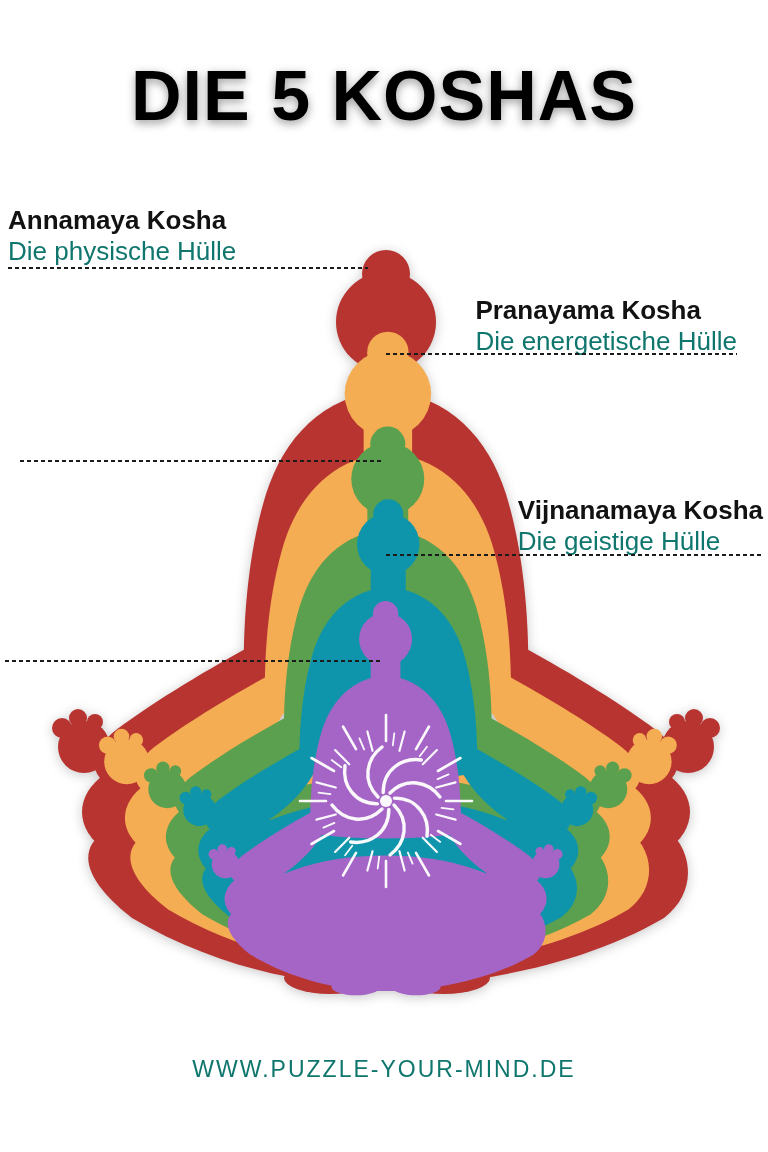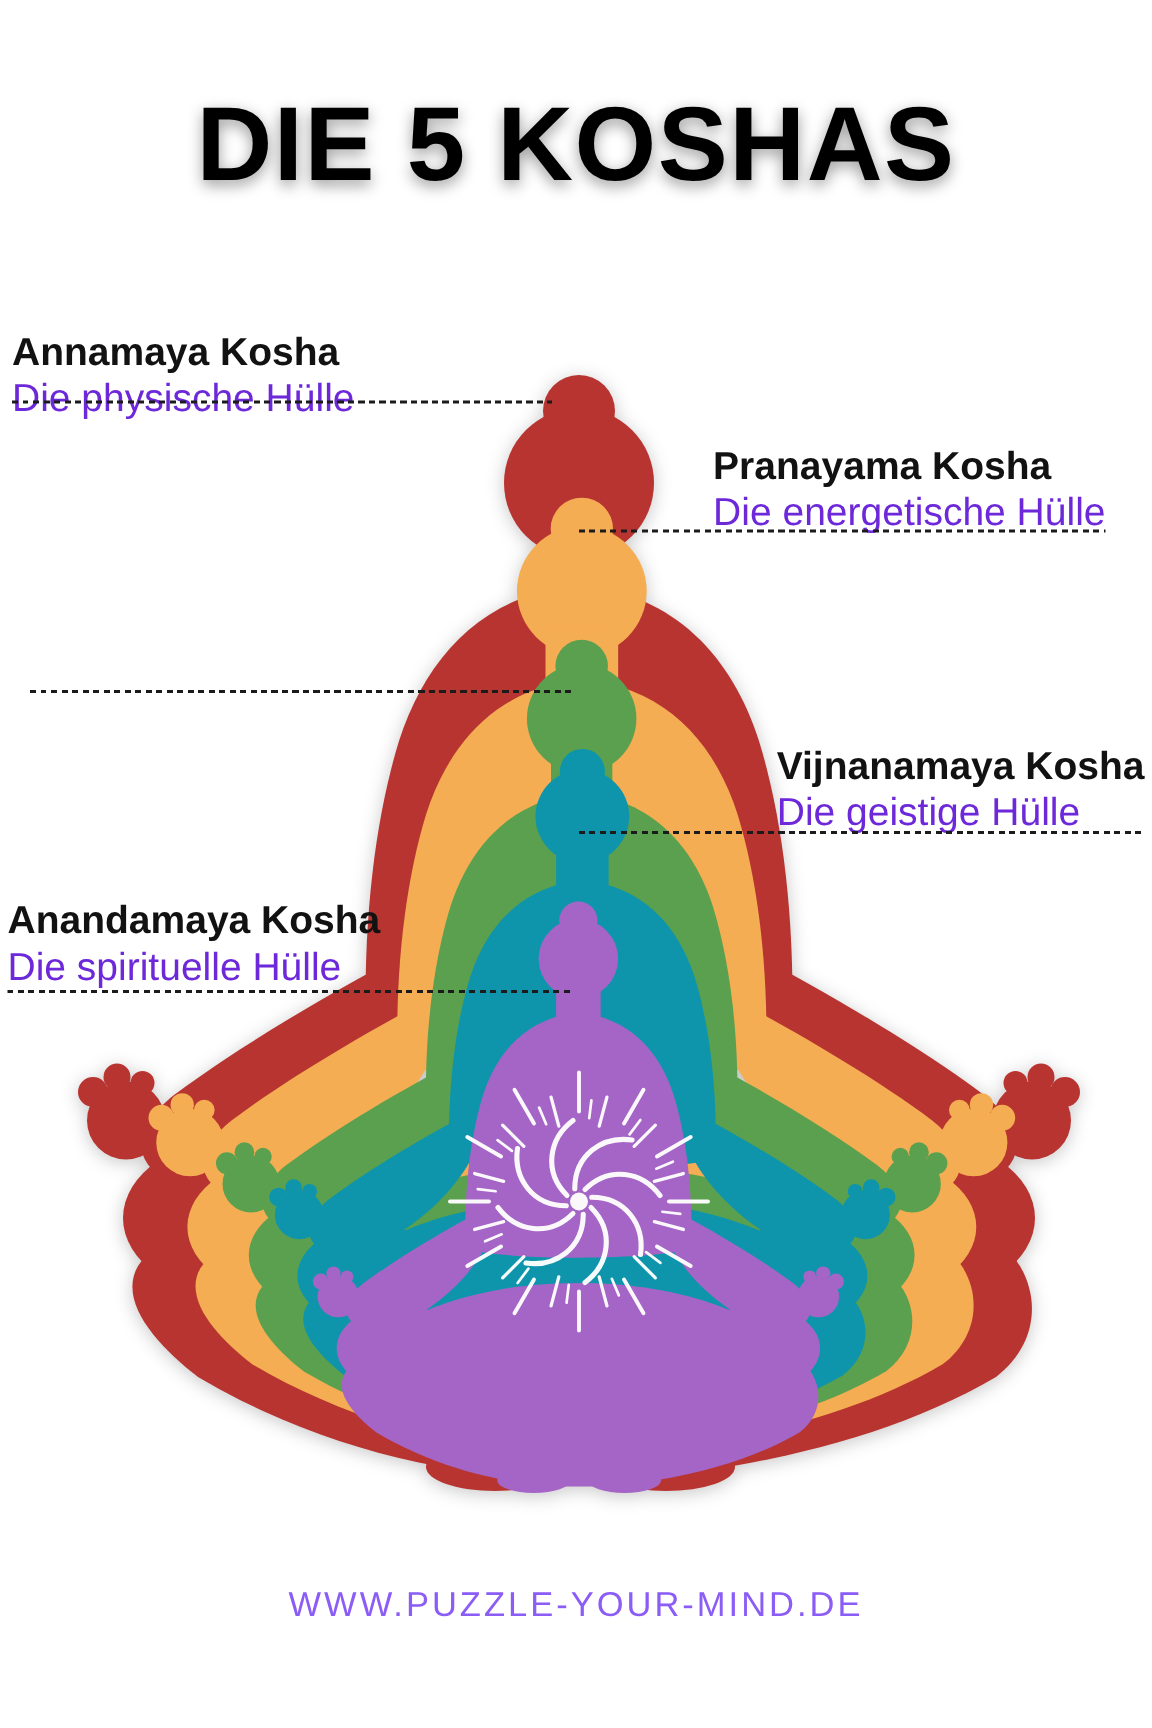--- a/index.html
+++ b/index.html
@@ -22,32 +22,32 @@
     margin:0;
   }
   .fig-svg{
     position:absolute;
     left:0;top:0;width:768px;height:1152px;
     filter:drop-shadow(0 2px 6px rgba(0,0,0,0.22));
   }
   .klabel{position:absolute;white-space:nowrap;}
   .klabel.right{text-align:left;}
   .kname{font-weight:700;font-size:26px;line-height:31px;color:#121212;}
-  .kdesc{font-weight:400;font-size:26px;line-height:31px;color:#6d28d9;}
+  .kdesc{font-weight:400;font-size:26px;line-height:31px;color:#0f766e;}
   .leader{
     position:absolute;height:2px;
     background:repeating-linear-gradient(90deg,#1b1b1b 0,#1b1b1b 4px,transparent 4px,transparent 7px);
   }
   .footer{
     position:absolute;
     top:1056px;left:0;width:768px;
     text-align:center;
     font-size:23px;
     letter-spacing:2px;
-    color:#8b5cf6;
+    color:#0f766e;
   }
 </style>
 </head>
 <body>
 
 <div class="canvas">
 
   <h1 class="title">DIE 5 KOSHAS</h1>
 
   <svg class="fig-svg" viewBox="0 0 768 1152" xmlns="http://www.w3.org/2000/svg">
@@ -113,41 +113,37 @@
       <use href="#swirlarm" transform="rotate(90)"></use>
       <use href="#swirlarm" transform="rotate(135)"></use>
       <use href="#swirlarm" transform="rotate(180)"></use>
       <use href="#swirlarm" transform="rotate(225)"></use>
       <use href="#swirlarm" transform="rotate(270)"></use>
       <use href="#swirlarm" transform="rotate(315)"></use>
       <circle cx="0" cy="0" r="6" fill="var(--m)" stroke="none"></circle>
     </g>
   </svg>
 
-  <div class="klabel" style="left:8px;top:219px">
+  <div class="klabel" style="left:8px;top:205px">
     <div class="kname">Annamaya Kosha</div>
     <div class="kdesc">Die physische Hülle</div>
   </div>
   <div class="leader" style="left:8px;top:267px;width:360px"></div>
 
   <div class="klabel right" style="right:31px;top:295px">
     <div class="kname">Pranayama Kosha</div>
     <div class="kdesc">Die energetische Hülle</div>
   </div>
   <div class="leader" style="left:386px;top:353px;width:351px"></div>
 
   <div class="leader" style="left:20px;top:460px;width:364px"></div>
 
   <div class="klabel right" style="right:5px;top:495px">
     <div class="kname">Vijnanamaya Kosha</div>
     <div class="kdesc">Die geistige Hülle</div>
   </div>
   <div class="leader" style="left:386px;top:554px;width:377px"></div>
 
-  <div class="klabel" style="left:5px;top:598px">
-    <div class="kname">Anandamaya Kosha</div>
-    <div class="kdesc">Die spirituelle Hülle</div>
-  </div>
   <div class="leader" style="left:5px;top:660px;width:375px"></div>
 
   <div class="footer">WWW.PUZZLE-YOUR-MIND.DE</div>
 
 </div>
 
 </body></html>

